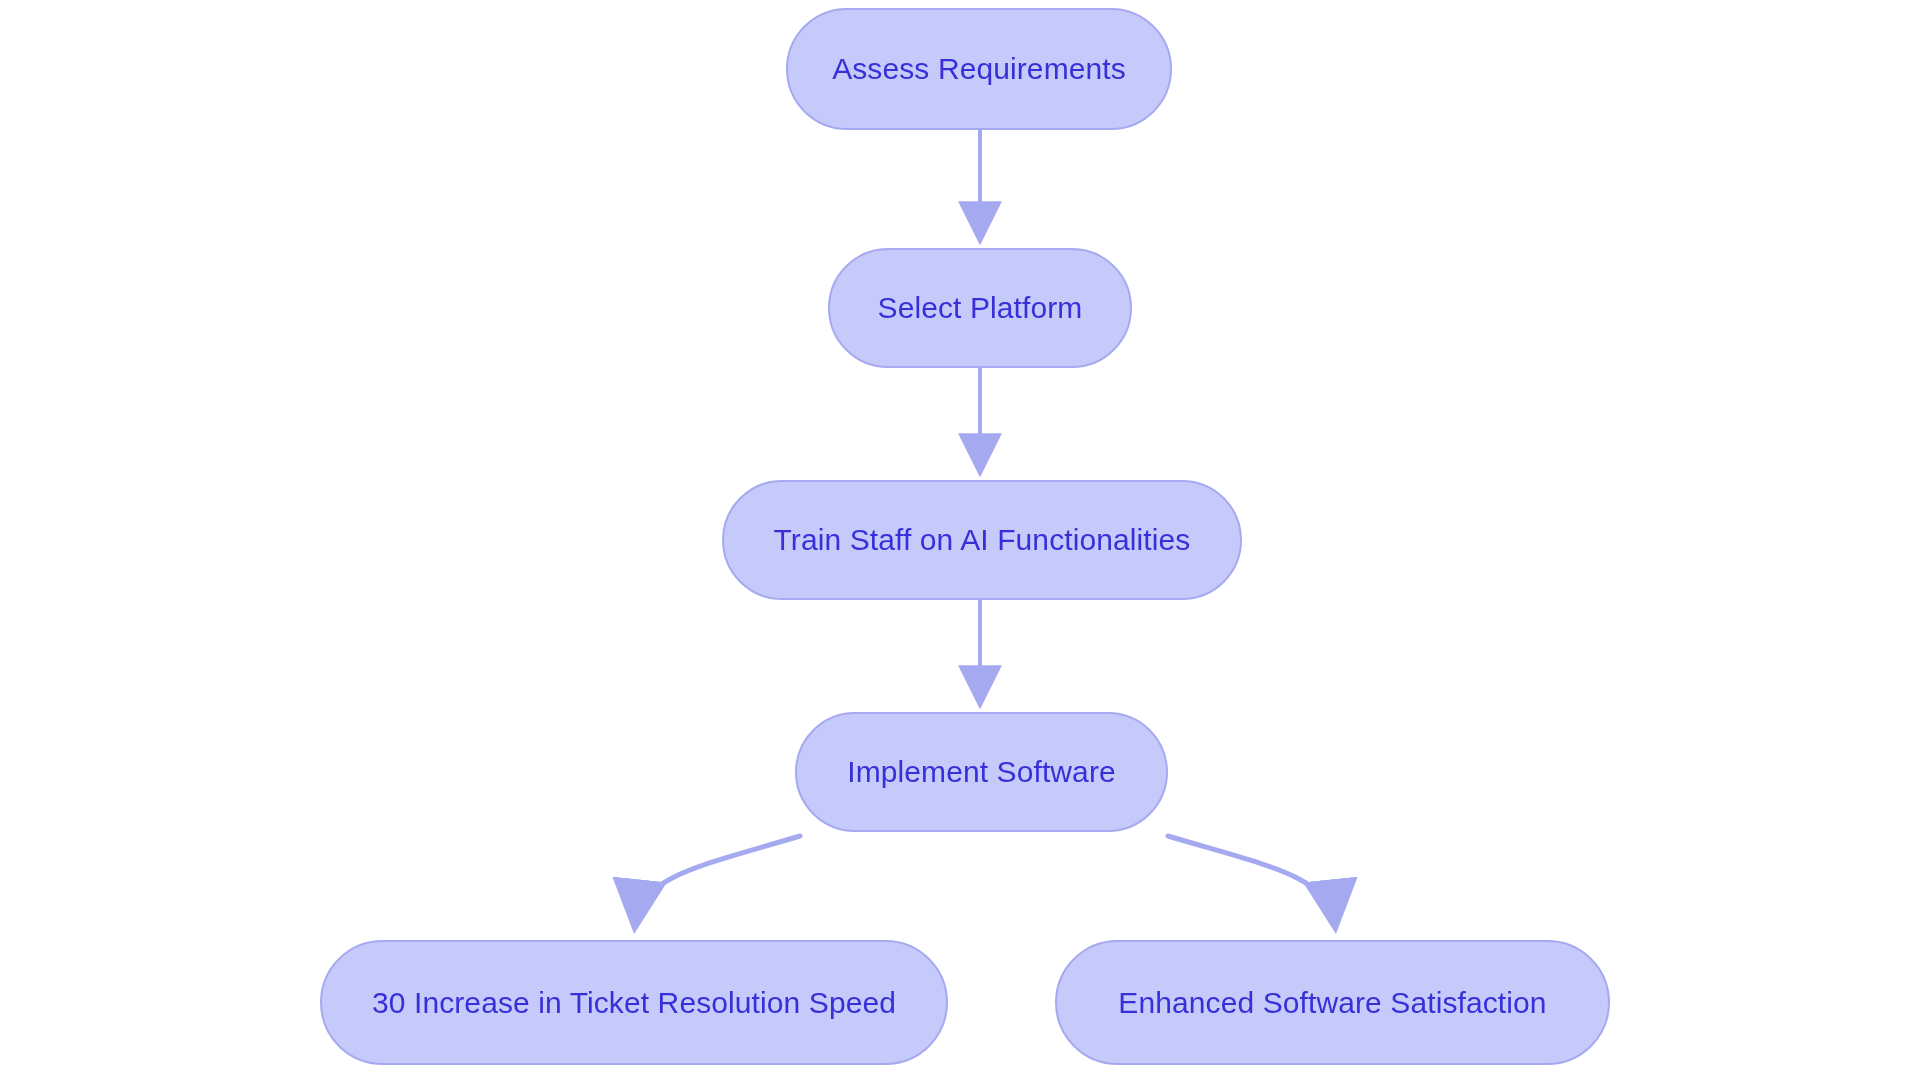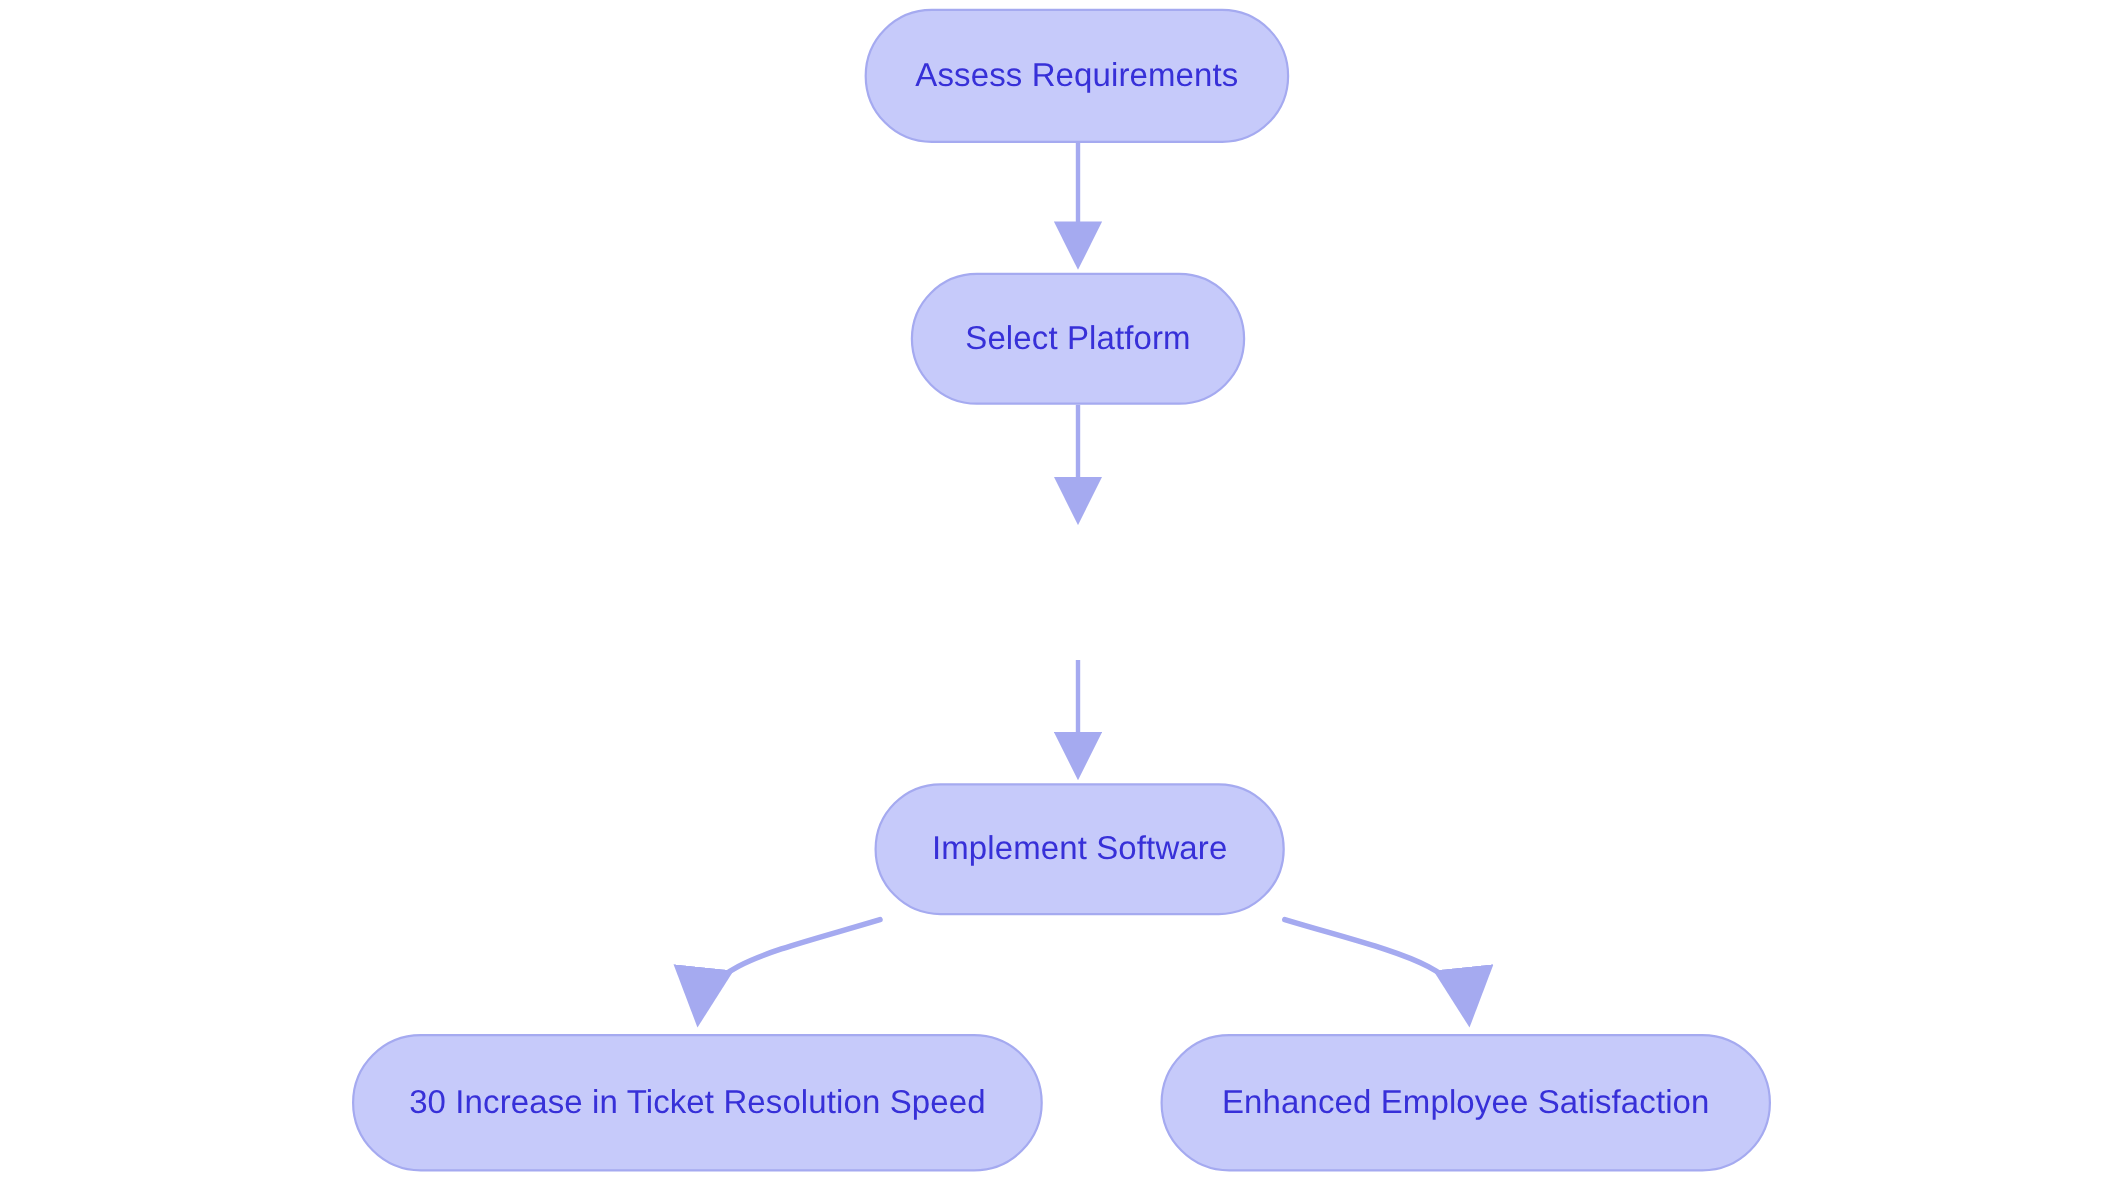--- a/index.html
+++ b/index.html
@@ -79,26 +79,29 @@
   </svg>
 
   <div class="node" id="node-select-platform">
     <span class="node-label">Select Platform</span>
   </div>
 
   <div class="node" id="node-assess-requirements">
     <span class="node-label">Assess Requirements</span>
   </div>
 
+  <div class="node" id="node-train-staff">
+    <span class="node-label">Train Staff on AI Functionalities</span>
+  </div>
 
   <div class="node" id="node-implement-software">
     <span class="node-label">Implement Software</span>
   </div>
 
   <div class="node" id="node-outcome-speed">
     <span class="node-label">30 Increase in Ticket Resolution Speed</span>
   </div>
 
   <div class="node" id="node-outcome-satisfaction">
-    <span class="node-label">Enhanced Employee Satisfaction</span>
+    <span class="node-label">Enhanced Software Satisfaction</span>
   </div>
 
 </div>
 
 </body></html>

